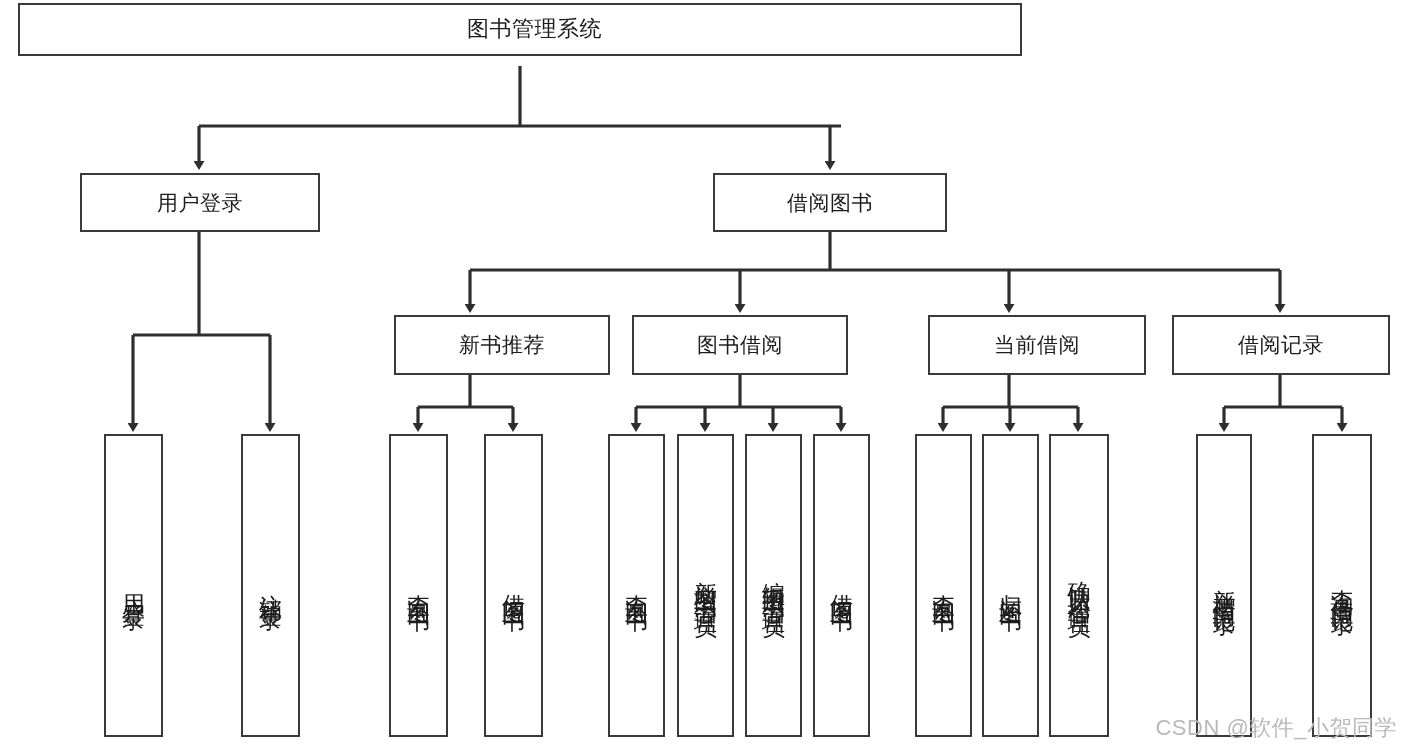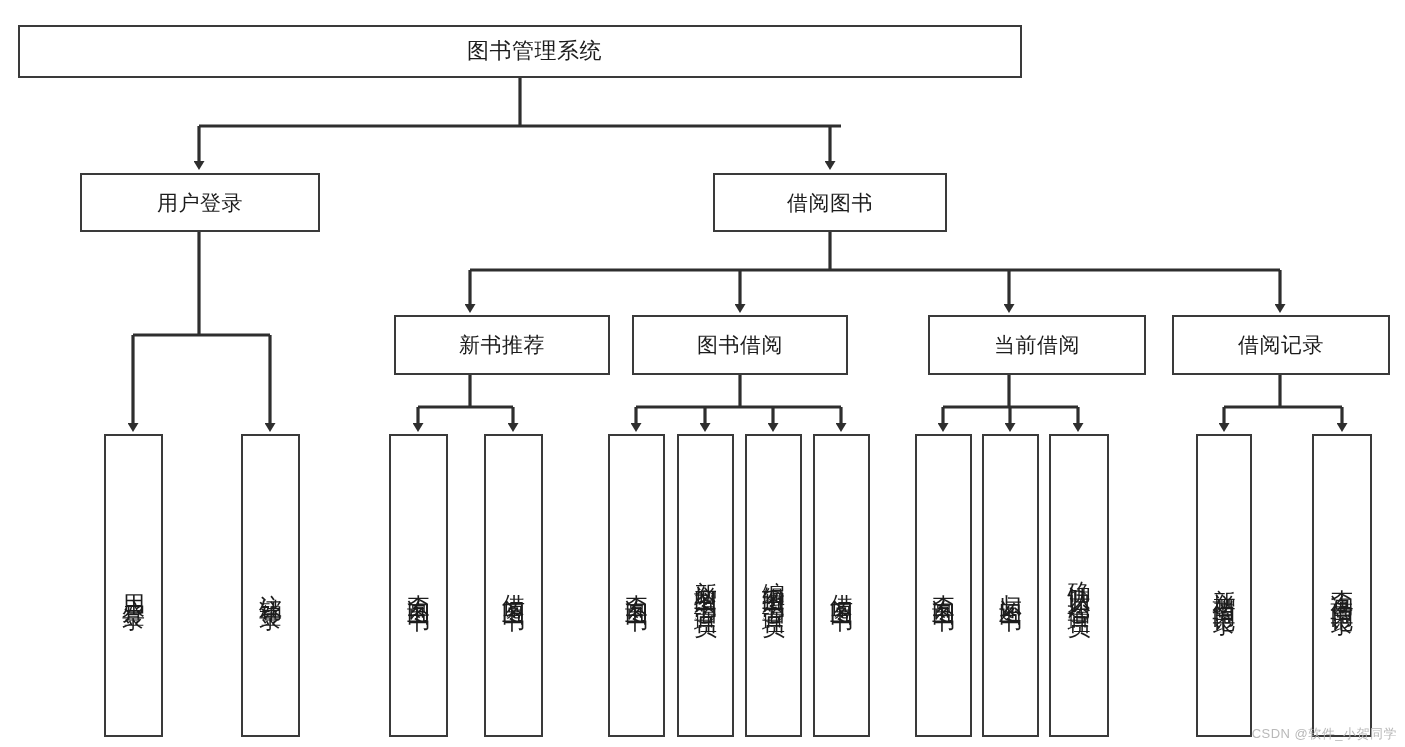--- a/index.html
+++ b/index.html
@@ -56,21 +56,21 @@
     text-orientation: upright;
     font-size: 23px;
     line-height: 1.0;
     letter-spacing: 5px;
     white-space: nowrap;
   }
   .watermark {
     position: absolute;
     right: 8px;
     bottom: 4px;
-    font-size: 13px;
+    font-size: 22px;
     color: #b9b9b9;
     letter-spacing: 0.5px;
     white-space: nowrap;
     pointer-events: none;
   }
 </style>
 </head>
 <body>
 
 <div id="canvas">
@@ -119,21 +119,21 @@
       <path d="M1078,407 L1078,424" marker-end="url(#arrow)"></path>
 
       <path d="M1280,375 L1280,407"></path>
       <path d="M1224,407 L1342,407"></path>
       <path d="M1224,407 L1224,424" marker-end="url(#arrow)"></path>
       <path d="M1342,407 L1342,424" marker-end="url(#arrow)"></path>
     </g>
   </svg>
 
   <div id="nodes-layer">
-      <div class="node horiz root" style="left: 18px; top: 25px; width: 1004px; height: 53px; padding-left: 29px;">
+      <div class="node horiz root" style="left: 18px; top: 3px; width: 1004px; height: 53px; padding-left: 29px;">
         <span class="label">图书管理系统</span>
       </div>
       <div class="node horiz" style="left: 80px; top: 173px; width: 240px; height: 59px;">
         <span class="label">用户登录</span>
       </div>
       <div class="node horiz" style="left: 713px; top: 173px; width: 234px; height: 59px;">
         <span class="label">借阅图书</span>
       </div>
       <div class="node horiz" style="left: 362px; top: 315px; width: 216px; height: 60px; margin-left: 32px;">
         <span class="label">新书推荐</span>

